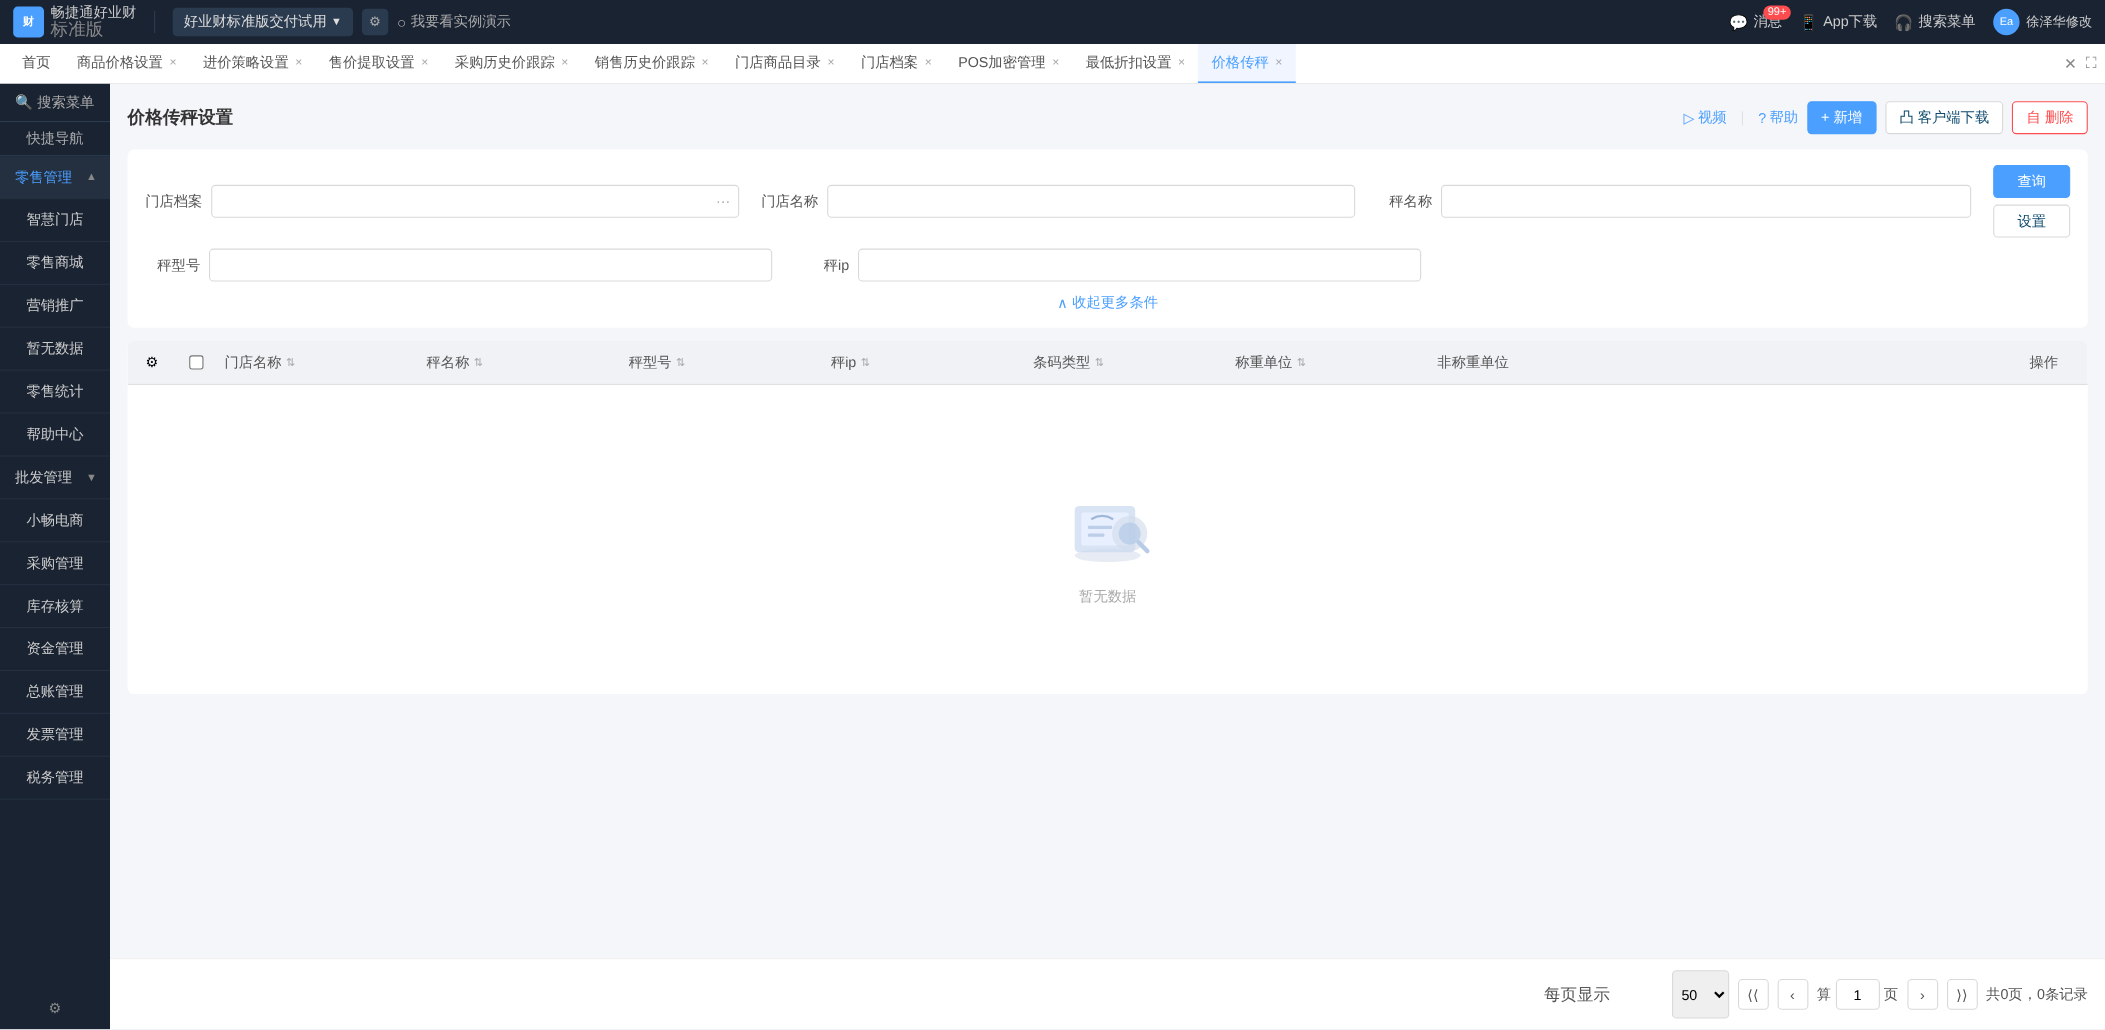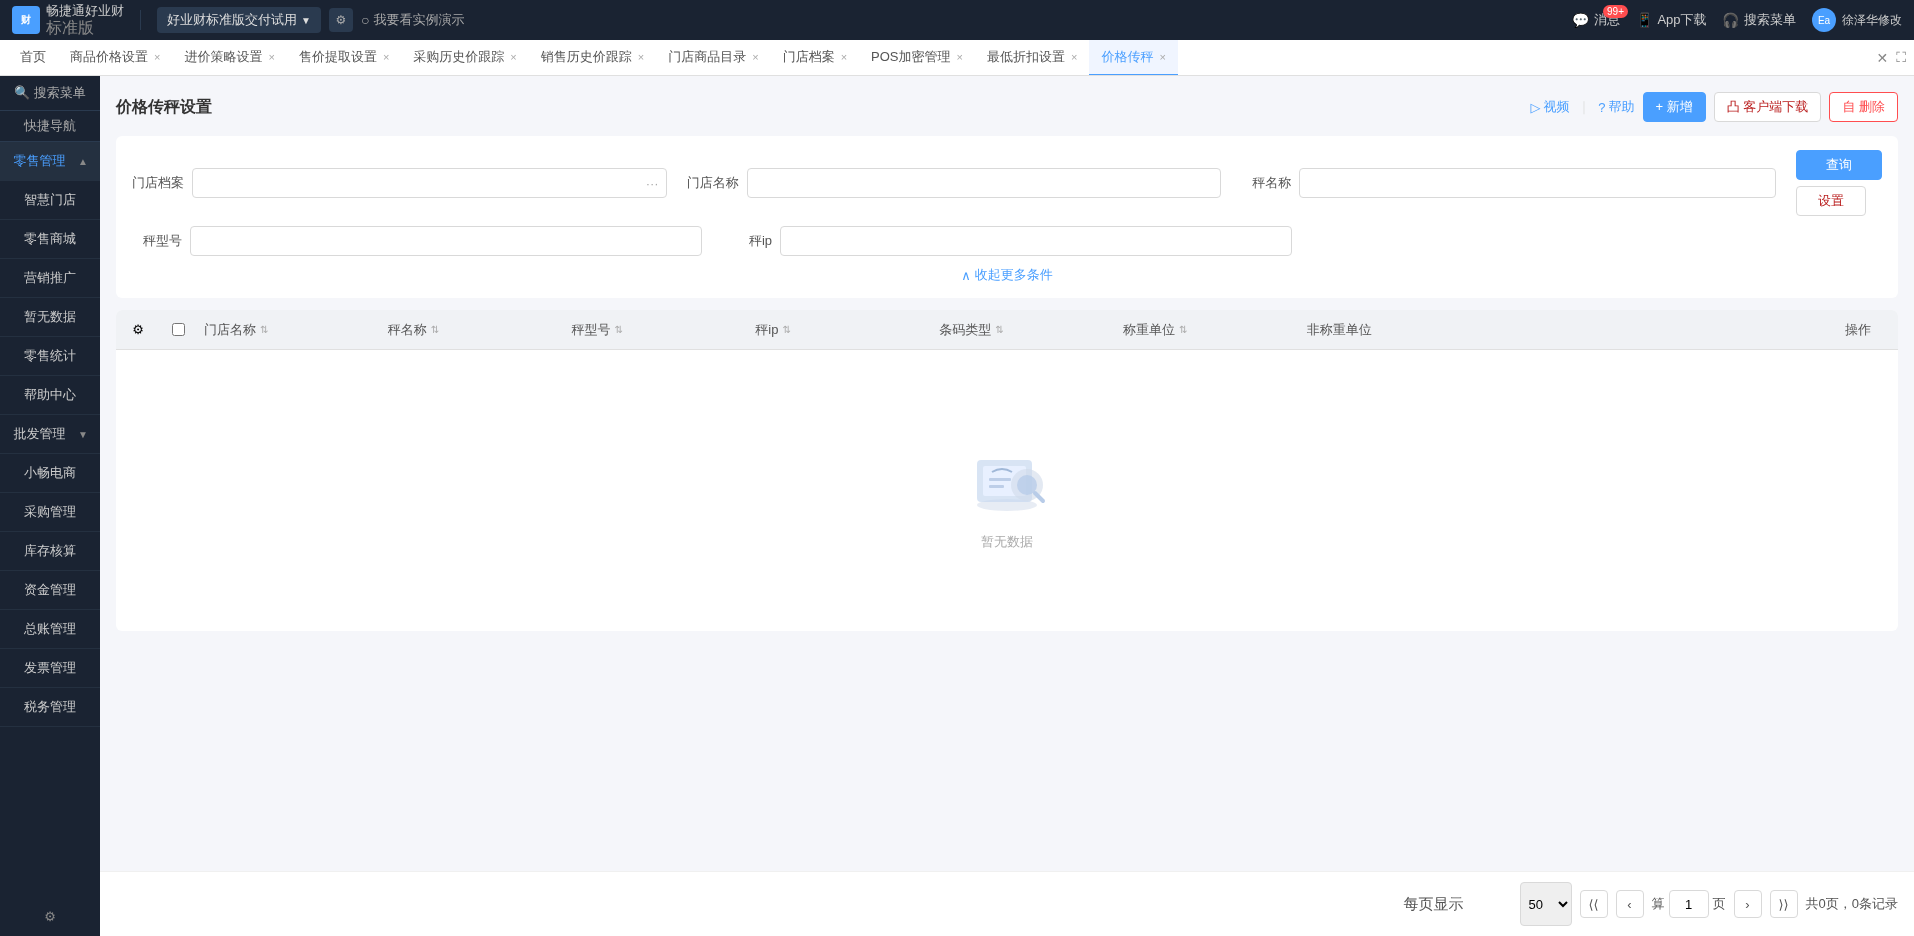--- a/index.html
+++ b/index.html
@@ -85,21 +85,21 @@
     
     .page-header {
       display: flex; align-items: center; justify-content: space-between; margin-bottom: 14px;
     }
     .page-title { font-size: 16px; font-weight: bold; color: #333; }
     .page-actions { display: flex; align-items: center; gap: 8px; }
     .page-action-link { color: #4a9fff; font-size: 12px; cursor: pointer; display: flex; align-items: center; gap: 3px; }
     .divider-v { color: #ddd; }
     .btn { display: inline-flex; align-items: center; gap: 4px; padding: 5px 12px; border-radius: 4px; border: 1px solid; cursor: pointer; font-size: 13px; }
     .btn-primary { background: #4a9fff; color: #fff; border-color: #4a9fff; }
-    .btn-default { background: #fff; color: #b91c1c; border-color: #d9d9d9; }
+    .btn-default { background: #fff; color: #0c4a6e; border-color: #d9d9d9; }
     .btn-danger { background: #fff; color: #ff4d4f; border-color: #ff4d4f; }
 
     
     .search-form { background: #fff; border-radius: 6px; padding: 14px 16px; margin-bottom: 12px; }
     .form-row { display: flex; gap: 20px; margin-bottom: 10px; align-items: center; }
     .form-item { display: flex; align-items: center; gap: 8px; flex: 1; }
     .form-label { color: #555; white-space: nowrap; font-size: 13px; min-width: 50px; text-align: right; }
     .form-input {
       flex: 1; height: 30px; border: 1px solid #d9d9d9; border-radius: 4px;
       padding: 0 8px; font-size: 13px; color: #333; outline: none;
@@ -350,21 +350,21 @@
           </div>
           <div class="form-item">
             <span class="form-label">门店名称</span>
             <input type="text" class="form-input" style="">
           </div>
           <div class="form-item">
             <span class="form-label">秤名称</span>
             <input type="text" class="form-input" style="">
           </div>
           <div style="display:flex;flex-direction:column;gap:6px;flex-shrink:0;">
-            <button class="btn btn-primary" style="width:86px;justify-content:center;">
+            <button class="btn btn-primary" style="width:70px;justify-content:center;">
               <span>查询</span>
             </button>
             <button class="btn btn-default" style="width:70px;justify-content:center;">
               <span>设置</span>
             </button>
           </div>
         </div>
         <div class="form-row">
           <div class="form-item">
             <span class="form-label">秤型号</span>

